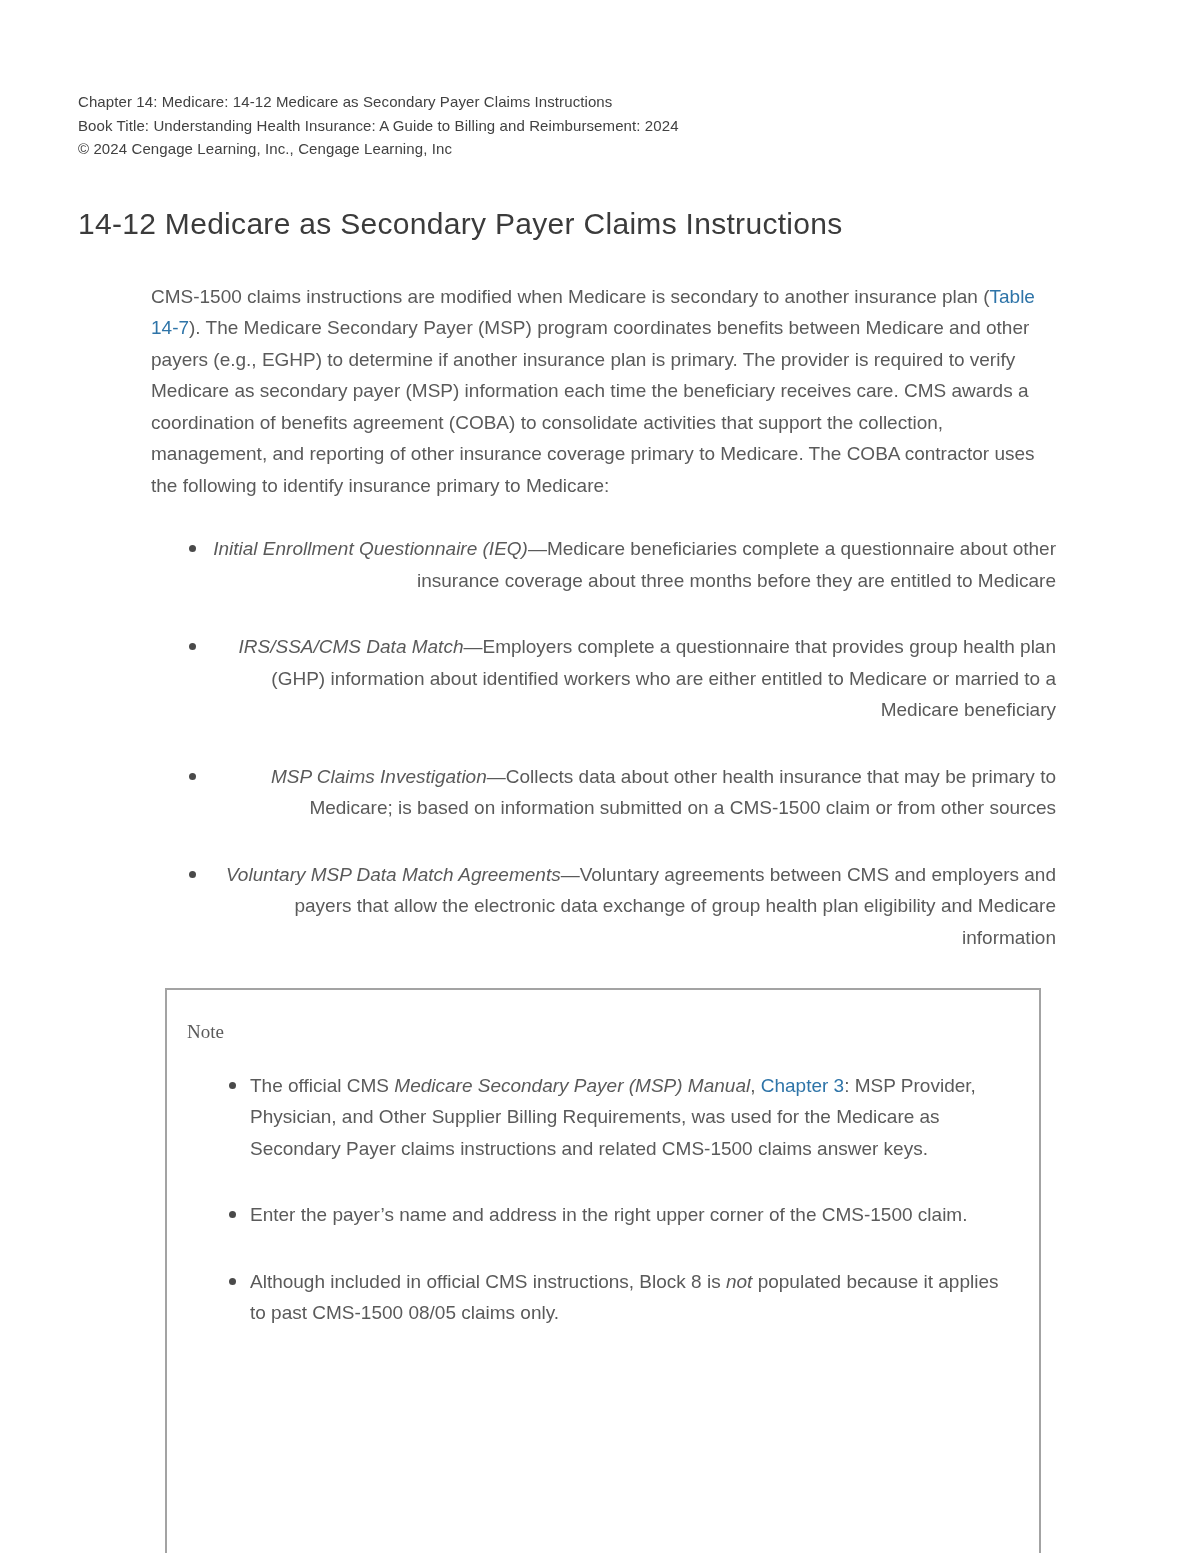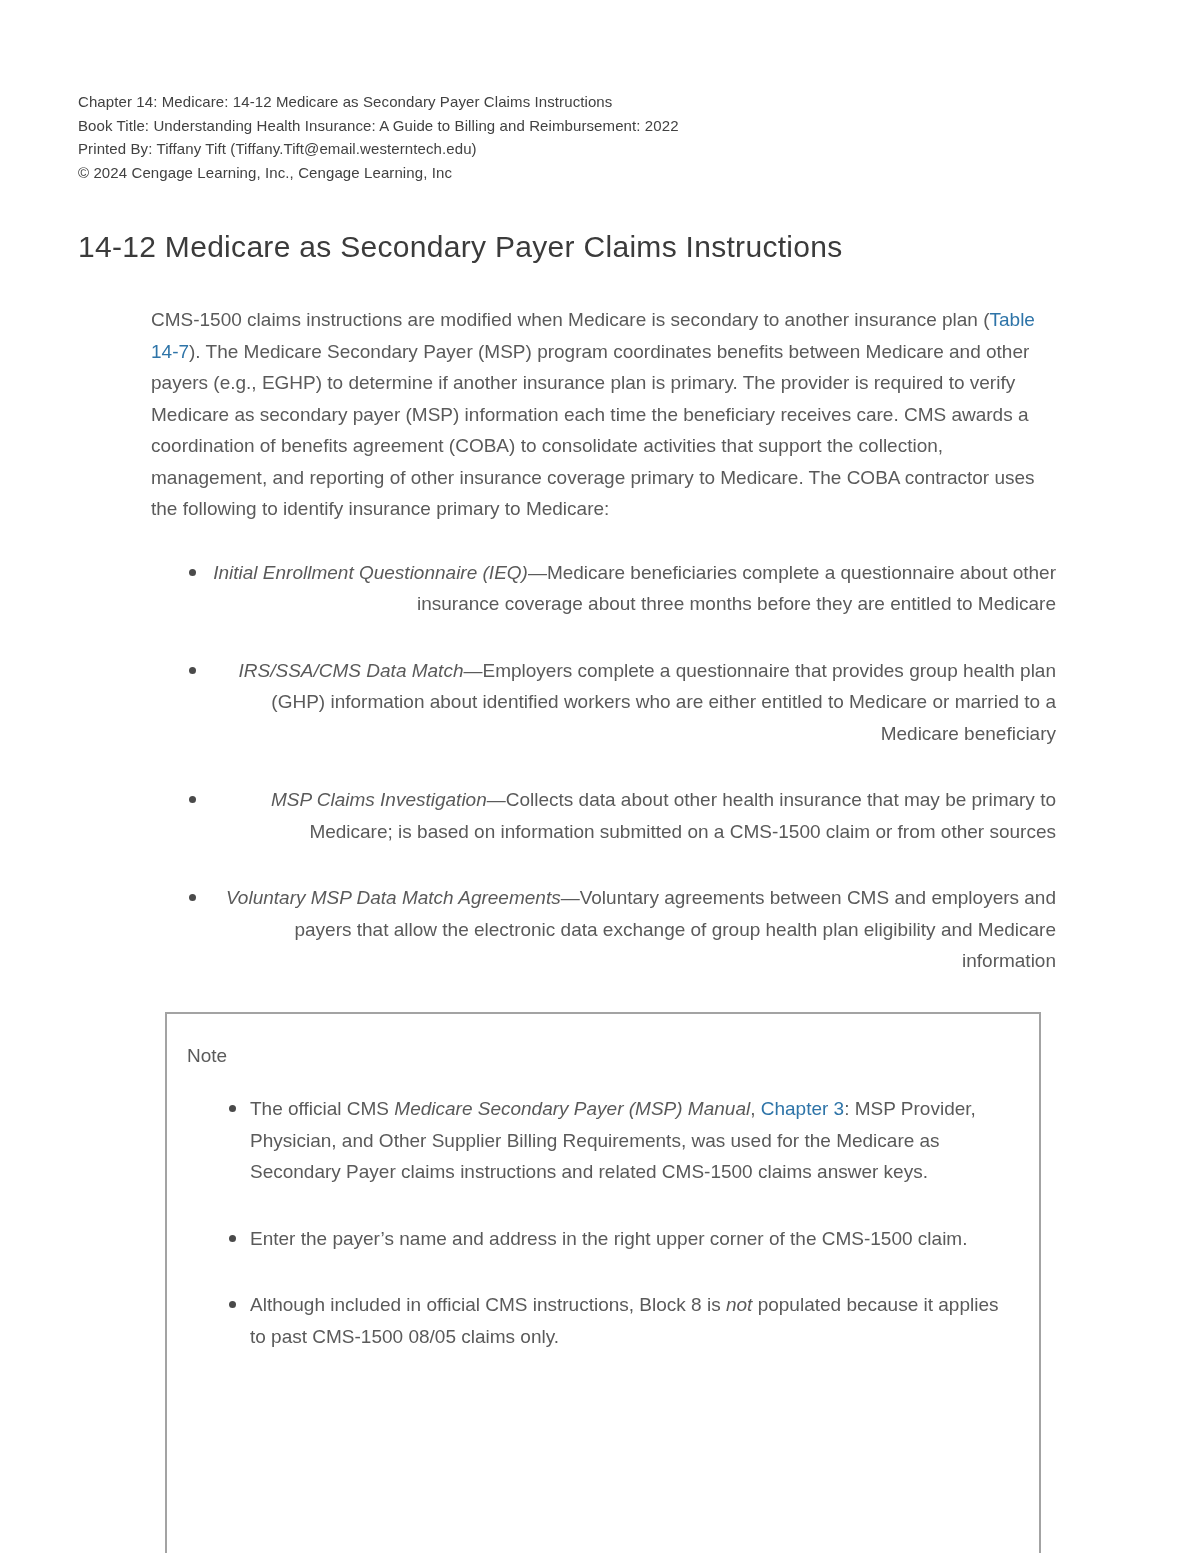--- a/index.html
+++ b/index.html
@@ -77,20 +77,21 @@
     margin-top: 30px;
     margin-left: 14px;
     width: 876px;
     min-height: 600px;
     border: 2px solid #a3a3a3;
     padding: 26px 36px 40px 20px;
   }
   .note-title {
     font-size: 19px;
     color: #5a5a5a;
+    font-family: Liberation Serif, serif;
   }
   ul.note-bullets {
     list-style: none;
     margin-top: 22px;
   }
   ul.note-bullets > li {
     position: relative;
     padding-left: 63px;
     margin-bottom: 35px;
   }
@@ -107,22 +108,21 @@
 
   em { font-style: italic; }
 </style>
 </head>
 <body>
 
 <div class="page">
 
   <div class="print-header">
     <div class="ph-line">Chapter 14: Medicare: 14-12 Medicare as Secondary Payer Claims Instructions</div>
-    <div class="ph-line">Book Title: Understanding Health Insurance: A Guide to Billing and Reimbursement: 2022</div>
-    <div class="ph-line">Printed By: Tiffany Tift (Tiffany.Tift@email.westerntech.edu)</div>
+    <div class="ph-line">Book Title: Understanding Health Insurance: A Guide to Billing and Reimbursement: 2024</div>
     <div class="ph-line">© 2024 Cengage Learning, Inc., Cengage Learning, Inc</div>
   </div>
 
   <h1 class="page-title">14-12 Medicare as Secondary Payer Claims Instructions</h1>
 
   <div class="content">
 
     <p class="intro"><span>CMS-1500 claims instructions are modified when Medicare is secondary to another insurance plan (</span><a href="#" class="doc-link">Table 14-7</a><span>). The Medicare Secondary Payer (MSP) program coordinates benefits between Medicare and other payers (e.g., EGHP) to determine if another insurance plan is primary. The provider is required to verify Medicare as secondary payer (MSP) information each time the beneficiary receives care. CMS awards a coordination of benefits agreement (COBA) to consolidate activities that support the collection, management, and reporting of other insurance coverage primary to Medicare. The COBA contractor uses the following to identify insurance primary to Medicare:</span></p>
 
     <ul class="bullets">

